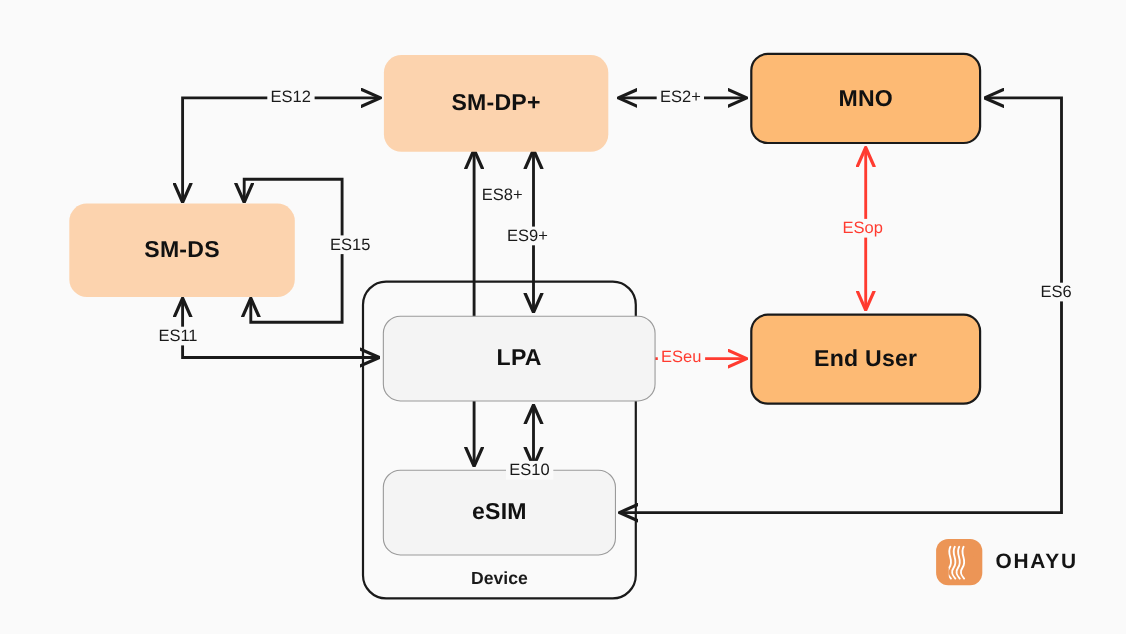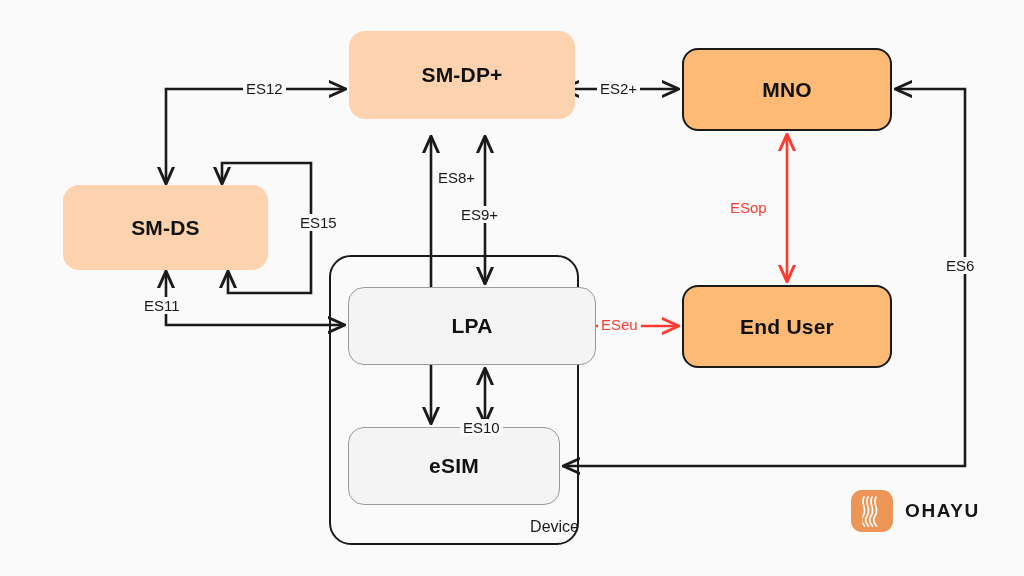--- a/index.html
+++ b/index.html
@@ -52,22 +52,22 @@
     position: absolute;
     box-sizing: border-box;
     border: 2px solid #1A1A1A;
     border-radius: 22px;
     background: transparent;
   }
   .device-label {
     position: absolute;
     font-size: 16px;
     color: #1A1A1A;
-    font-weight: normal;
-    text-align: right;
+    font-weight: bold;
+    text-align: center;
   }
   .edge-label {
     position: absolute;
     font-size: 15px;
     color: #1A1A1A;
     background: #FAFAFA;
     padding: 0 3px;
     white-space: nowrap;
     line-height: 17px;
   }
@@ -133,21 +133,21 @@
 
       <path d="M 787 135 L 787 281" marker-start="url(#ah-red)" marker-end="url(#ah-red)"></path>
 
       <path d="M 564 326 L 678 326" marker-start="url(#ah-red)" marker-end="url(#ah-red)"></path>
     </g>
   </svg>
 
   <div class="device-frame" style="left:329px; top:255px; width:250px; height:290px;"></div>
   <div class="device-label" style="left:329px; top:518px; width:250px;">Device</div>
 
-  <div class="node-box node-orange" style="left:349px; top:31px; width:226px; height:88px;">
+  <div class="node-box node-orange" style="left:349px; top:50px; width:204px; height:88px;">
     <span>SM-DP+</span>
   </div>
 
   <div class="node-box node-orange" style="left:63px; top:185px; width:205px; height:85px;">
     <span>SM-DS</span>
   </div>
 
   <div class="node-box node-gray" style="left:682px; top:48px; width:210px; height:83px;">
     <span>MNO</span>
   </div>
@@ -173,21 +173,21 @@
   <div class="edge-label" style="left:597px; top:80px;">ES2+</div>
 
   <div class="edge-label" style="left:403px; top:169px;margin-left:32px;">ES8+</div>
 
   <div class="edge-label" style="left:458px; top:206px;">ES9+</div>
 
   <div class="edge-label" style="left:460px; top:387px;margin-top:32px;">ES10</div>
 
   <div class="edge-label" style="left:943px; top:257px;">ES6</div>
 
-  <div class="edge-label red" style="left:727px; top:199px;text-align:center;">ESop</div>
+  <div class="edge-label red" style="left:763px; top:199px;text-align:center;">ESop</div>
 
   <div class="edge-label red" style="left:598px; top:316px;">ESeu</div>
 
   <div id="brand" style="left:851px; top:490px;">
     <div id="brand-mark">
       <svg width="42" height="42" viewBox="0 0 42 42" xmlns="http://www.w3.org/2000/svg">
         <g fill="none" stroke="#FFFFFF" stroke-width="1.7" stroke-linecap="round">
           <path d="M13 7 C 9 14, 17 19, 12 26 C 8.5 31, 12 34, 13.5 36"></path>
           <path d="M17 7 C 13 14, 21 19, 16 26 C 12.5 31, 16 34, 17.5 36"></path>
           <path d="M21 7 C 17 14, 25 19, 20 26 C 16.5 31, 20 34, 21.5 36"></path>

